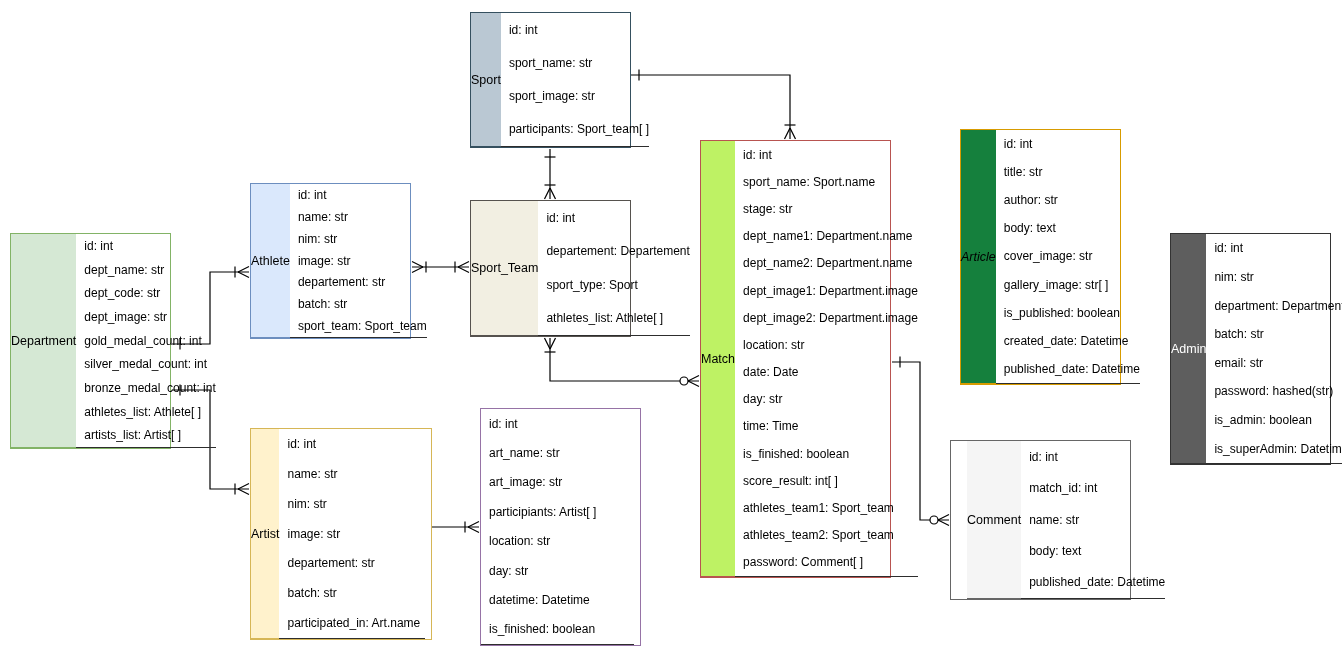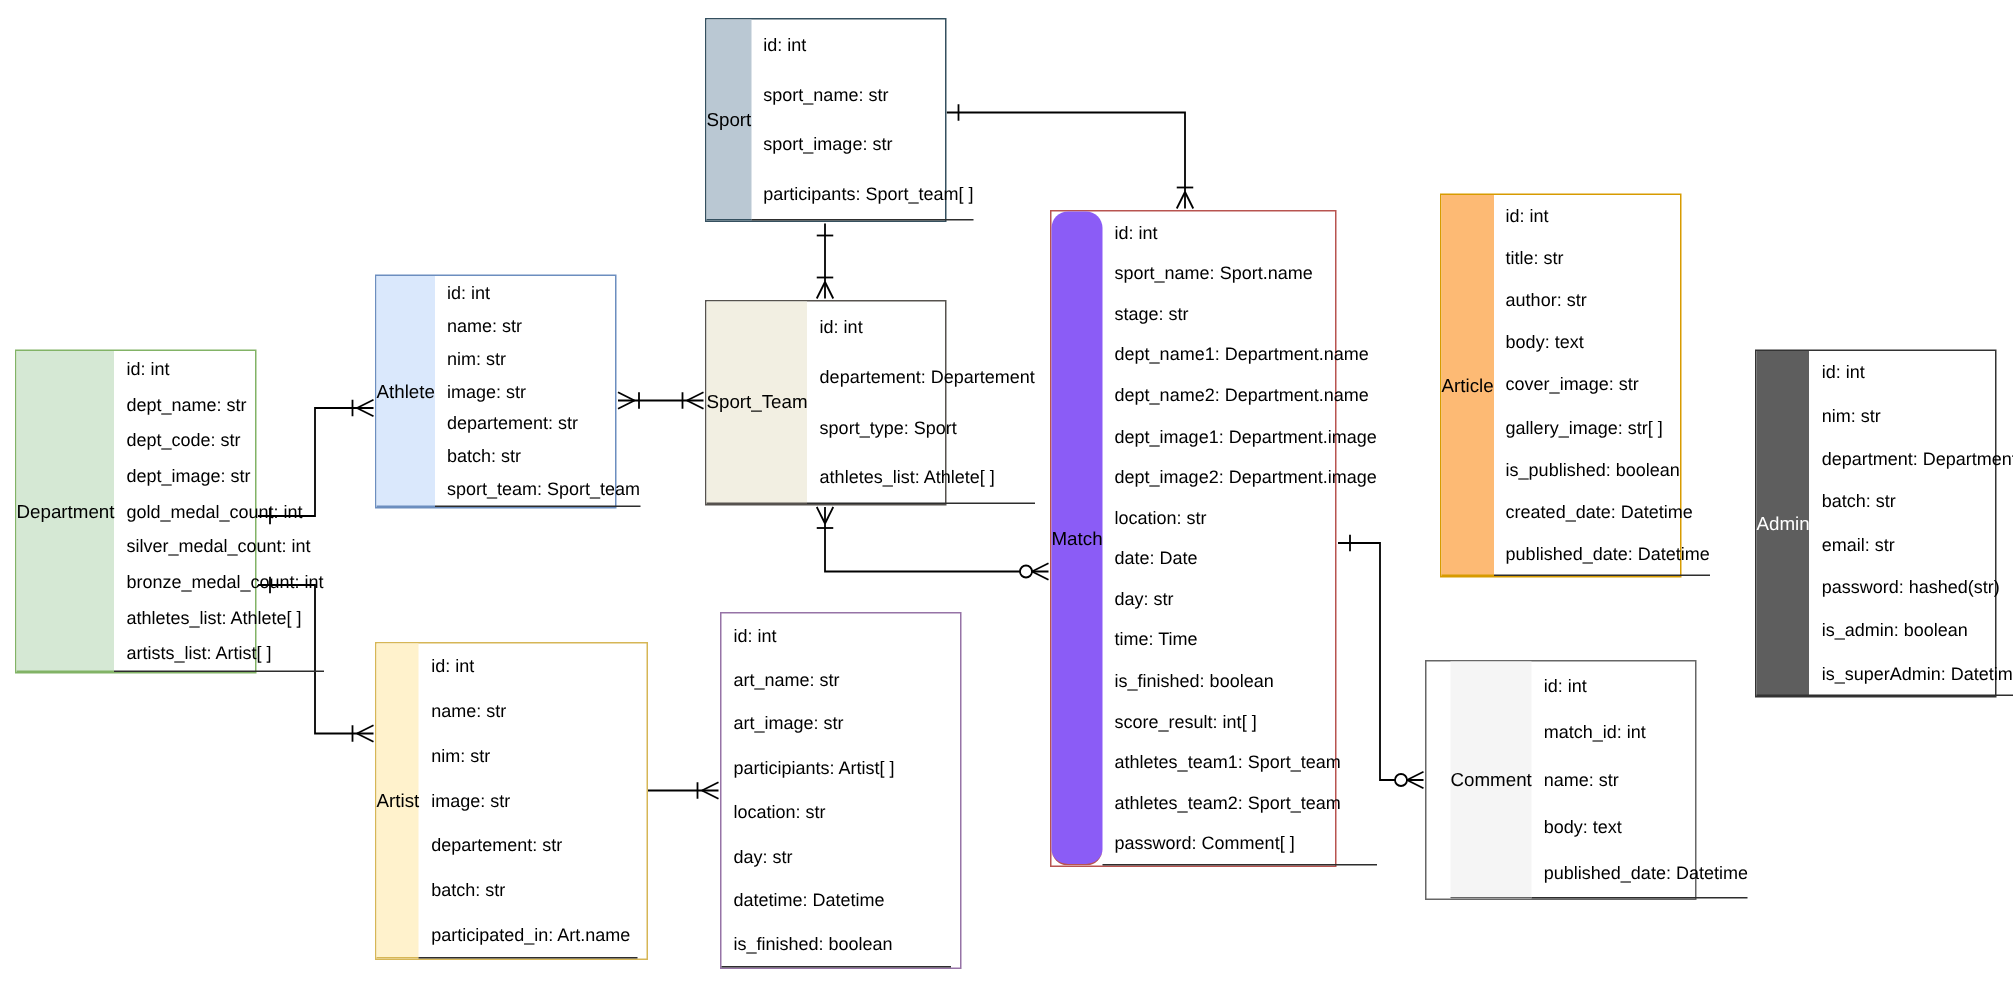--- a/index.html
+++ b/index.html
@@ -137,21 +137,21 @@
       <div class="entity-header" style="background: rgb(242, 239, 226); color: rgb(0, 0, 0); border-bottom-color: rgb(86, 82, 78);">Sport_Team</div>
       <div class="entity-body">
         <div class="entity-field">id: int</div>
         <div class="entity-field">departement: Departement</div>
         <div class="entity-field">sport_type: Sport</div>
         <div class="entity-field">athletes_list: Athlete[ ]</div>
       </div>
       <div class="entity-footer"></div>
     </div>
     <div class="entity" style="left: 700px; top: 140px; width: 191px; height: 438px; border-color: rgb(184, 84, 80);">
-      <div class="entity-header" style="background: #8b5cf6; color: rgb(0, 0, 0); border-bottom-color: rgb(184, 84, 80); border-radius: 11px;">Match</div>
+      <div class="entity-header" style="background: #bef264; color: rgb(0, 0, 0); border-bottom-color: rgb(184, 84, 80);">Match</div>
       <div class="entity-body">
         <div class="entity-field">id: int</div>
         <div class="entity-field">sport_name: Sport.name</div>
         <div class="entity-field">stage: str</div>
         <div class="entity-field">dept_name1: Department.name</div>
         <div class="entity-field">dept_name2: Department.name</div>
         <div class="entity-field">dept_image1: Department.image</div>
         <div class="entity-field">dept_image2: Department.image</div>
         <div class="entity-field">location: str</div>
         <div class="entity-field">date: Date</div>
@@ -159,21 +159,21 @@
         <div class="entity-field">time: Time</div>
         <div class="entity-field">is_finished: boolean</div>
         <div class="entity-field">score_result: int[ ]</div>
         <div class="entity-field">athletes_team1: Sport_team</div>
         <div class="entity-field">athletes_team2: Sport_team</div>
         <div class="entity-field">password: Comment[ ]</div>
       </div>
       <div class="entity-footer"></div>
     </div>
     <div class="entity" style="left: 960px; top: 129px; width: 161px; height: 256px; border-color: rgb(215, 155, 0);">
-      <div class="entity-header" style="background: #fdba74; color: rgb(0, 0, 0); border-bottom-color: rgb(215, 155, 0);">Article</div>
+      <div class="entity-header" style="background: #15803d; color: rgb(0, 0, 0); border-bottom-color: rgb(215, 155, 0); font-style: italic;">Article</div>
       <div class="entity-body">
         <div class="entity-field">id: int</div>
         <div class="entity-field">title: str</div>
         <div class="entity-field">author: str</div>
         <div class="entity-field">body: text</div>
         <div class="entity-field">cover_image: str</div>
         <div class="entity-field">gallery_image: str[ ]</div>
         <div class="entity-field">is_published: boolean</div>
         <div class="entity-field">created_date: Datetime</div>
         <div class="entity-field">published_date: Datetime</div>

